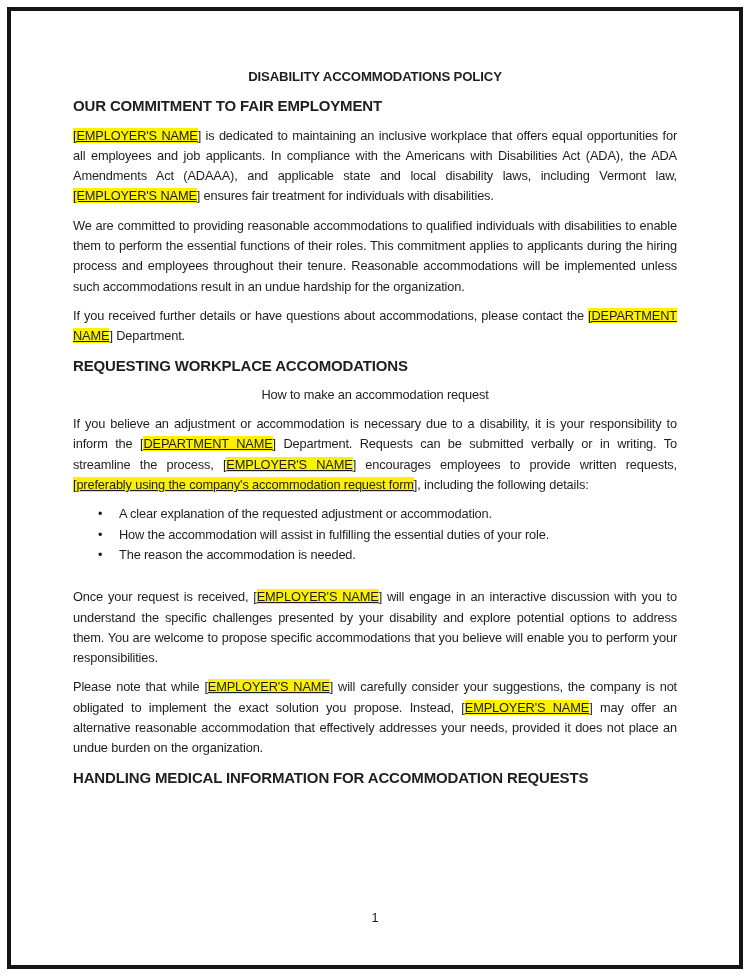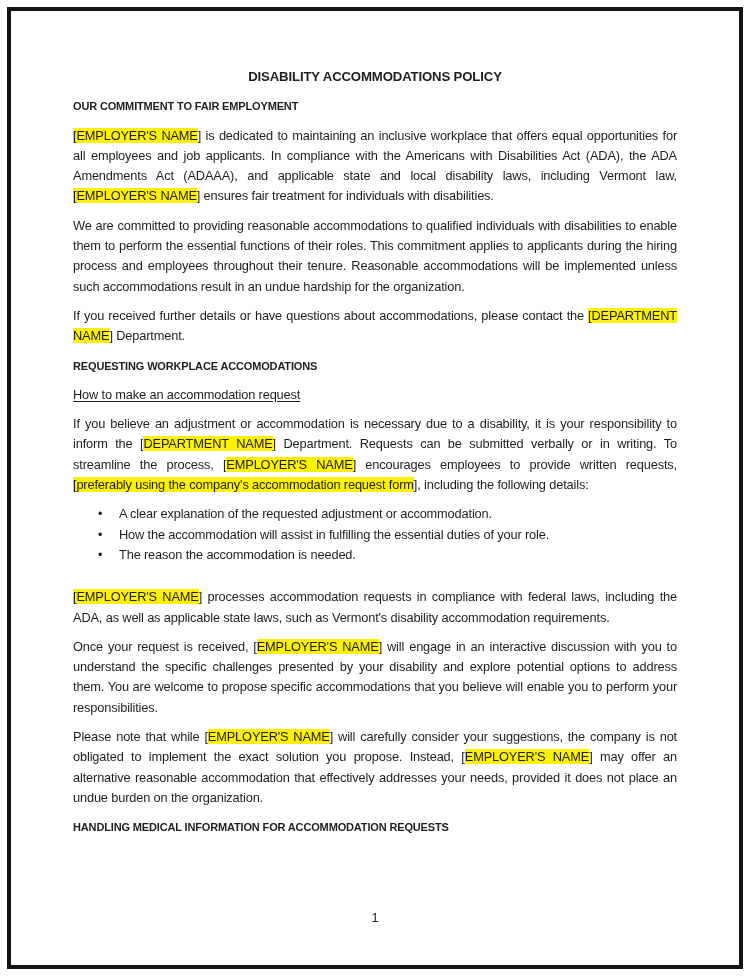--- a/index.html
+++ b/index.html
@@ -31,30 +31,29 @@
     line-height: 20.3px;
   }
   .blk { margin: 0 0 9px 0; }
   .title {
     text-align: center;
     font-weight: 700;
     font-size: 13.2px;
   }
   .heading {
     font-weight: 700;
-    font-size: 11px;
+    font-size: 15px;
     text-align: left;
   }
   .subheading {
-    text-decoration: underline;
     text-underline-offset: 2px;
-    text-align: left;
+    text-align: center;
   }
   .paragraph { text-align: justify; }
-  .hl { background: var(--hl); }
+  .hl { background: var(--hl); text-decoration: underline; }
   ul.bullets { list-style: none; margin: 0 0 22px 0; }
   ul.bullets li {
     position: relative;
     padding-left: 46px;
     text-align: justify;
   }
   ul.bullets li::before {
     content: "\2022";
     position: absolute;
     left: 25px;
@@ -79,19 +78,18 @@
       <p class="paragraph blk"><span>We are committed to providing reasonable accommodations to qualified individuals with disabilities to enable them to perform the essential functions of their roles. This commitment applies to applicants during the hiring process and employees throughout their tenure. Reasonable accommodations will be implemented unless such accommodations result in an undue hardship for the organization.</span></p>
       <p class="paragraph blk"><span>If you received further details or have questions about accommodations, please contact the </span><span class="hl">[DEPARTMENT NAME</span><span>] Department.</span></p>
       <p class="heading blk"><span>REQUESTING WORKPLACE ACCOMODATIONS</span></p>
       <p class="subheading blk"><span>How to make an accommodation request</span></p>
       <p class="paragraph blk"><span>If you believe an adjustment or accommodation is necessary due to a disability, it is your responsibility to inform the [</span><span class="hl">DEPARTMENT NAME</span><span>] Department. Requests can be submitted verbally or in writing. To streamline the process, [</span><span class="hl">EMPLOYER'S NAME</span><span>] encourages employees to provide written requests, </span><span class="hl">[preferably using the company's accommodation request form</span><span>], including the following details:</span></p>
       <ul class="bullets blk">
         <li>A clear explanation of the requested adjustment or accommodation.</li>
         <li>How the accommodation will assist in fulfilling the essential duties of your role.</li>
         <li>The reason the accommodation is needed.</li>
       </ul>
-      <p class="paragraph blk"><span class="hl">[EMPLOYER'S NAME</span><span>] processes accommodation requests in compliance with federal laws, including the ADA, as well as applicable state laws, such as Vermont's disability accommodation requirements.</span></p>
       <p class="paragraph blk"><span>Once your request is received, [</span><span class="hl">EMPLOYER'S NAME</span><span>] will engage in an interactive discussion with you to understand the specific challenges presented by your disability and explore potential options to address them. You are welcome to propose specific accommodations that you believe will enable you to perform your responsibilities.</span></p>
       <p class="paragraph blk"><span>Please note that while [</span><span class="hl">EMPLOYER'S NAME</span><span>] will carefully consider your suggestions, the company is not obligated to implement the exact solution you propose. Instead, [</span><span class="hl">EMPLOYER'S NAME</span><span>] may offer an alternative reasonable accommodation that effectively addresses your needs, provided it does not place an undue burden on the organization.</span></p>
       <p class="heading blk"><span>HANDLING MEDICAL INFORMATION FOR ACCOMMODATION REQUESTS</span></p>
     </div>
   <div class="page-number">1</div>
 </div>
 
 </body></html>

